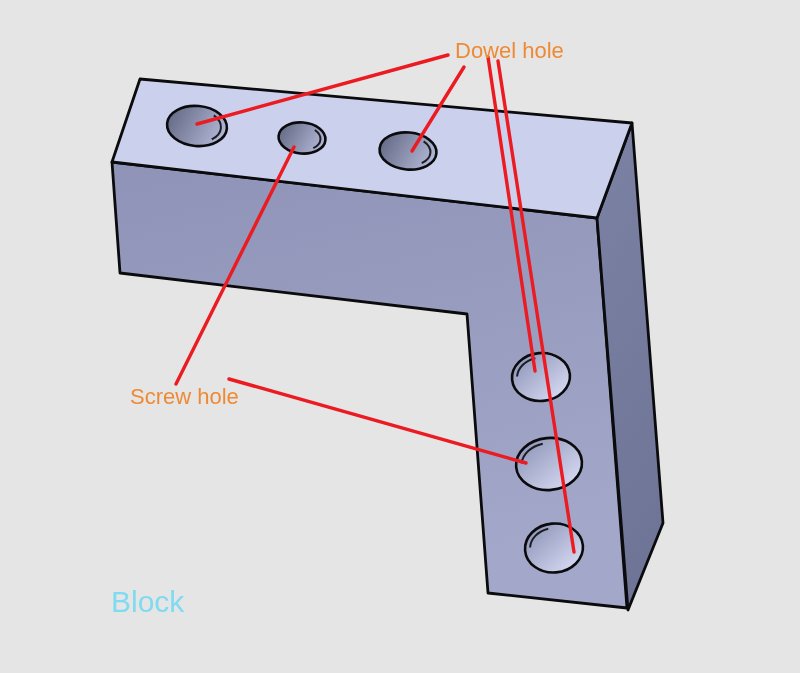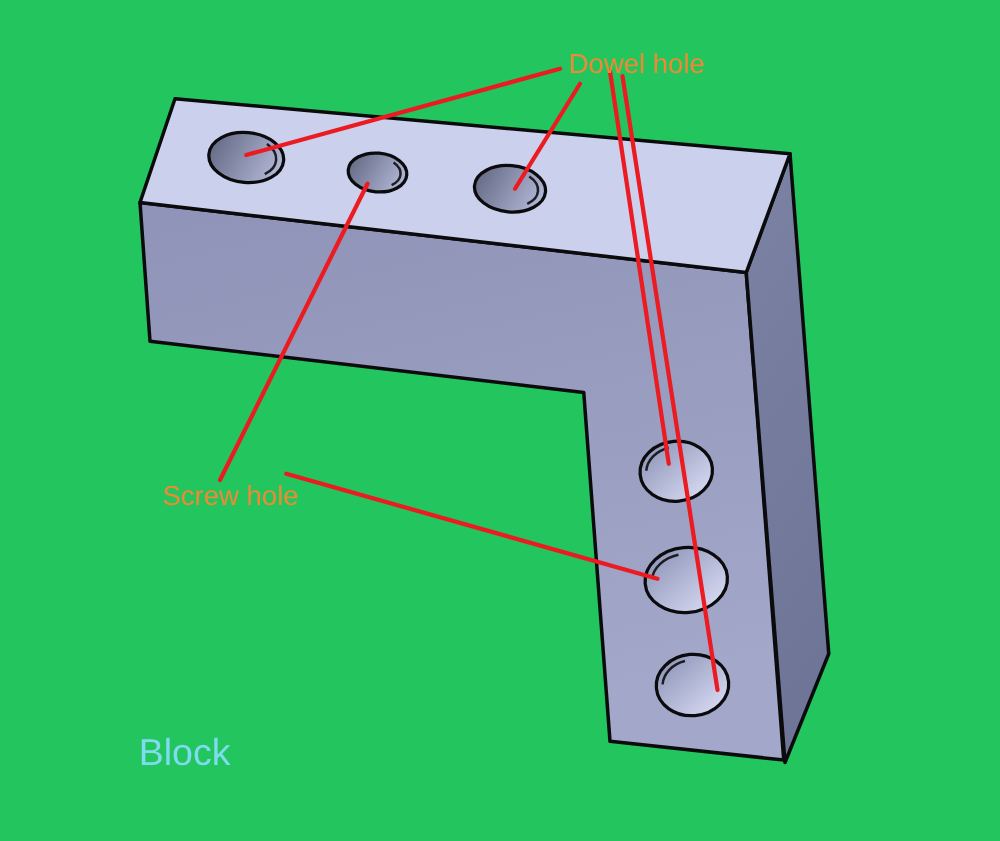--- a/index.html
+++ b/index.html
@@ -1,20 +1,20 @@
 <!DOCTYPE html>
 <html><head>
 <meta charset="utf-8">
 <style>
   html, body { margin: 0; padding: 0; background: #343367; }
   .viewport {
     position: relative;
     width: 800px;
     height: 673px;
-    background: #22c55e;
+    background: #e5e5e5;
     overflow: hidden;
     font-family: "Liberation Sans", sans-serif;
   }
   .viewport svg { position: absolute; inset: 0; display: block; }
   .edge { stroke: #0b0b0d; stroke-width: 2.8; stroke-linejoin: round; }
   .hole-rim { stroke: #0b0b0d; stroke-width: 2.6; }
   .inner-arc { fill: none; stroke: rgba(10,10,13,0.88); stroke-width: 2; }
   .leader { stroke-width: 3.4; stroke-linecap: round; }
   .annot-text { font-size: 22px; }
   .part-text { font-size: 30px; }

